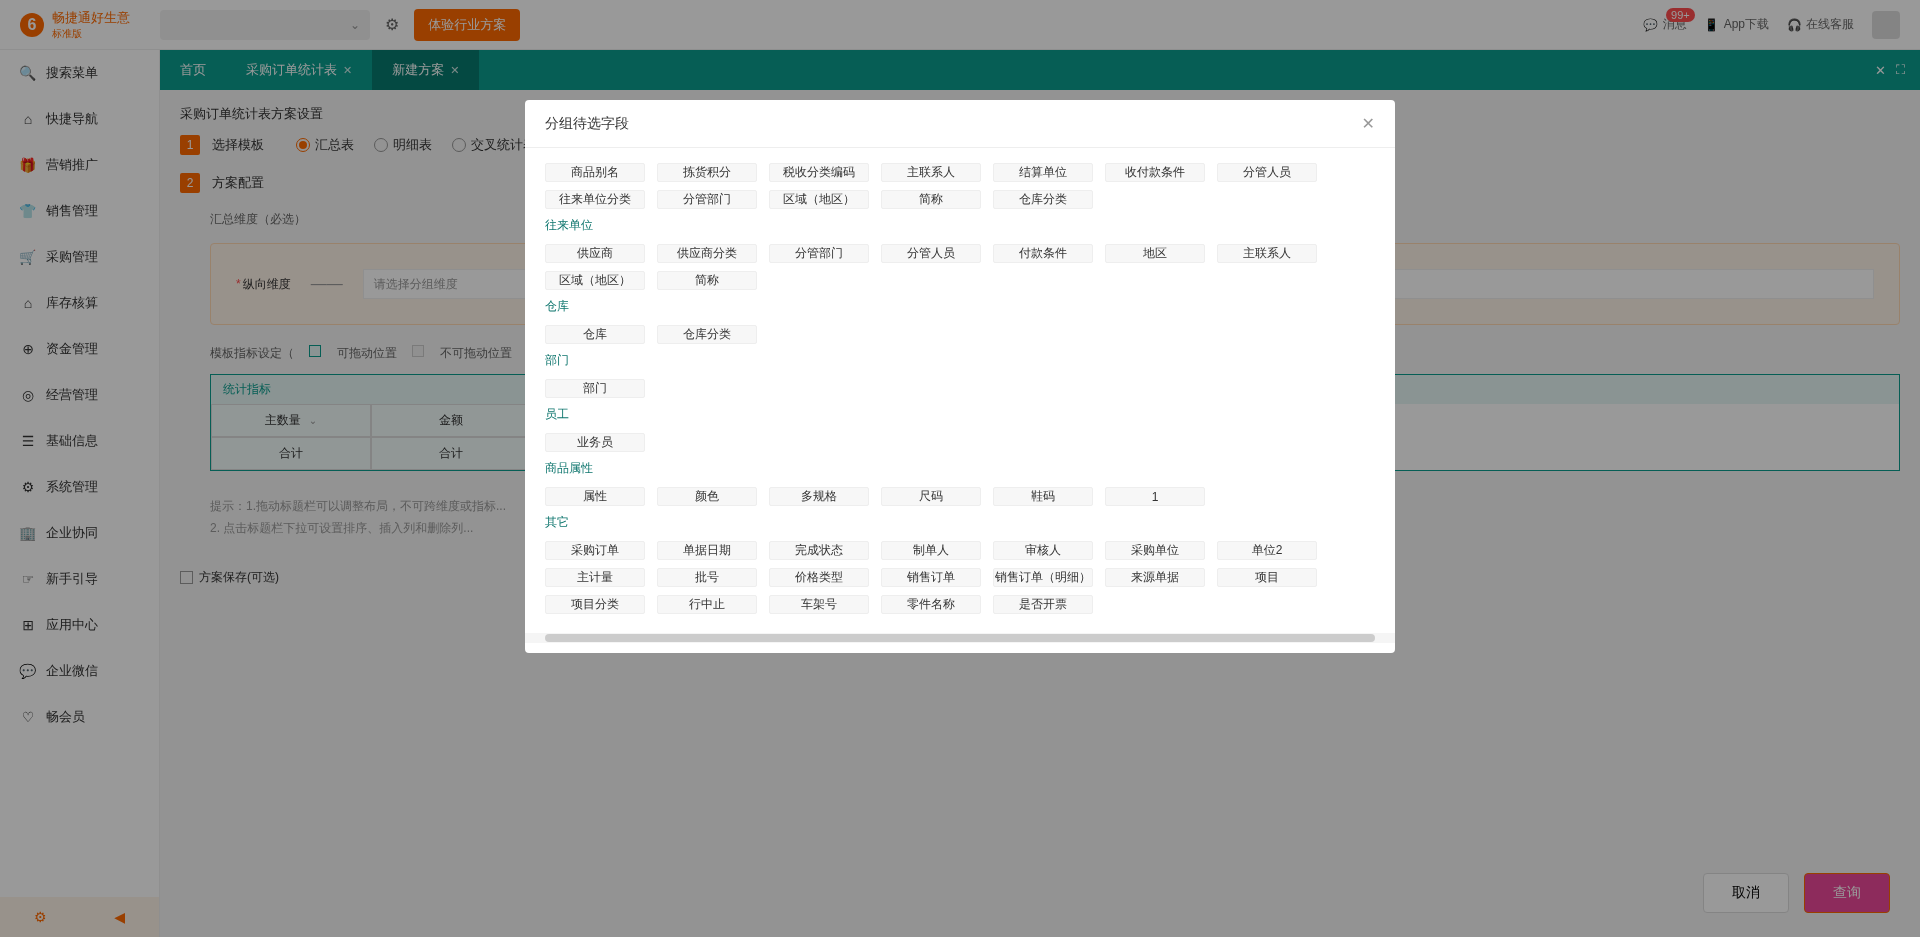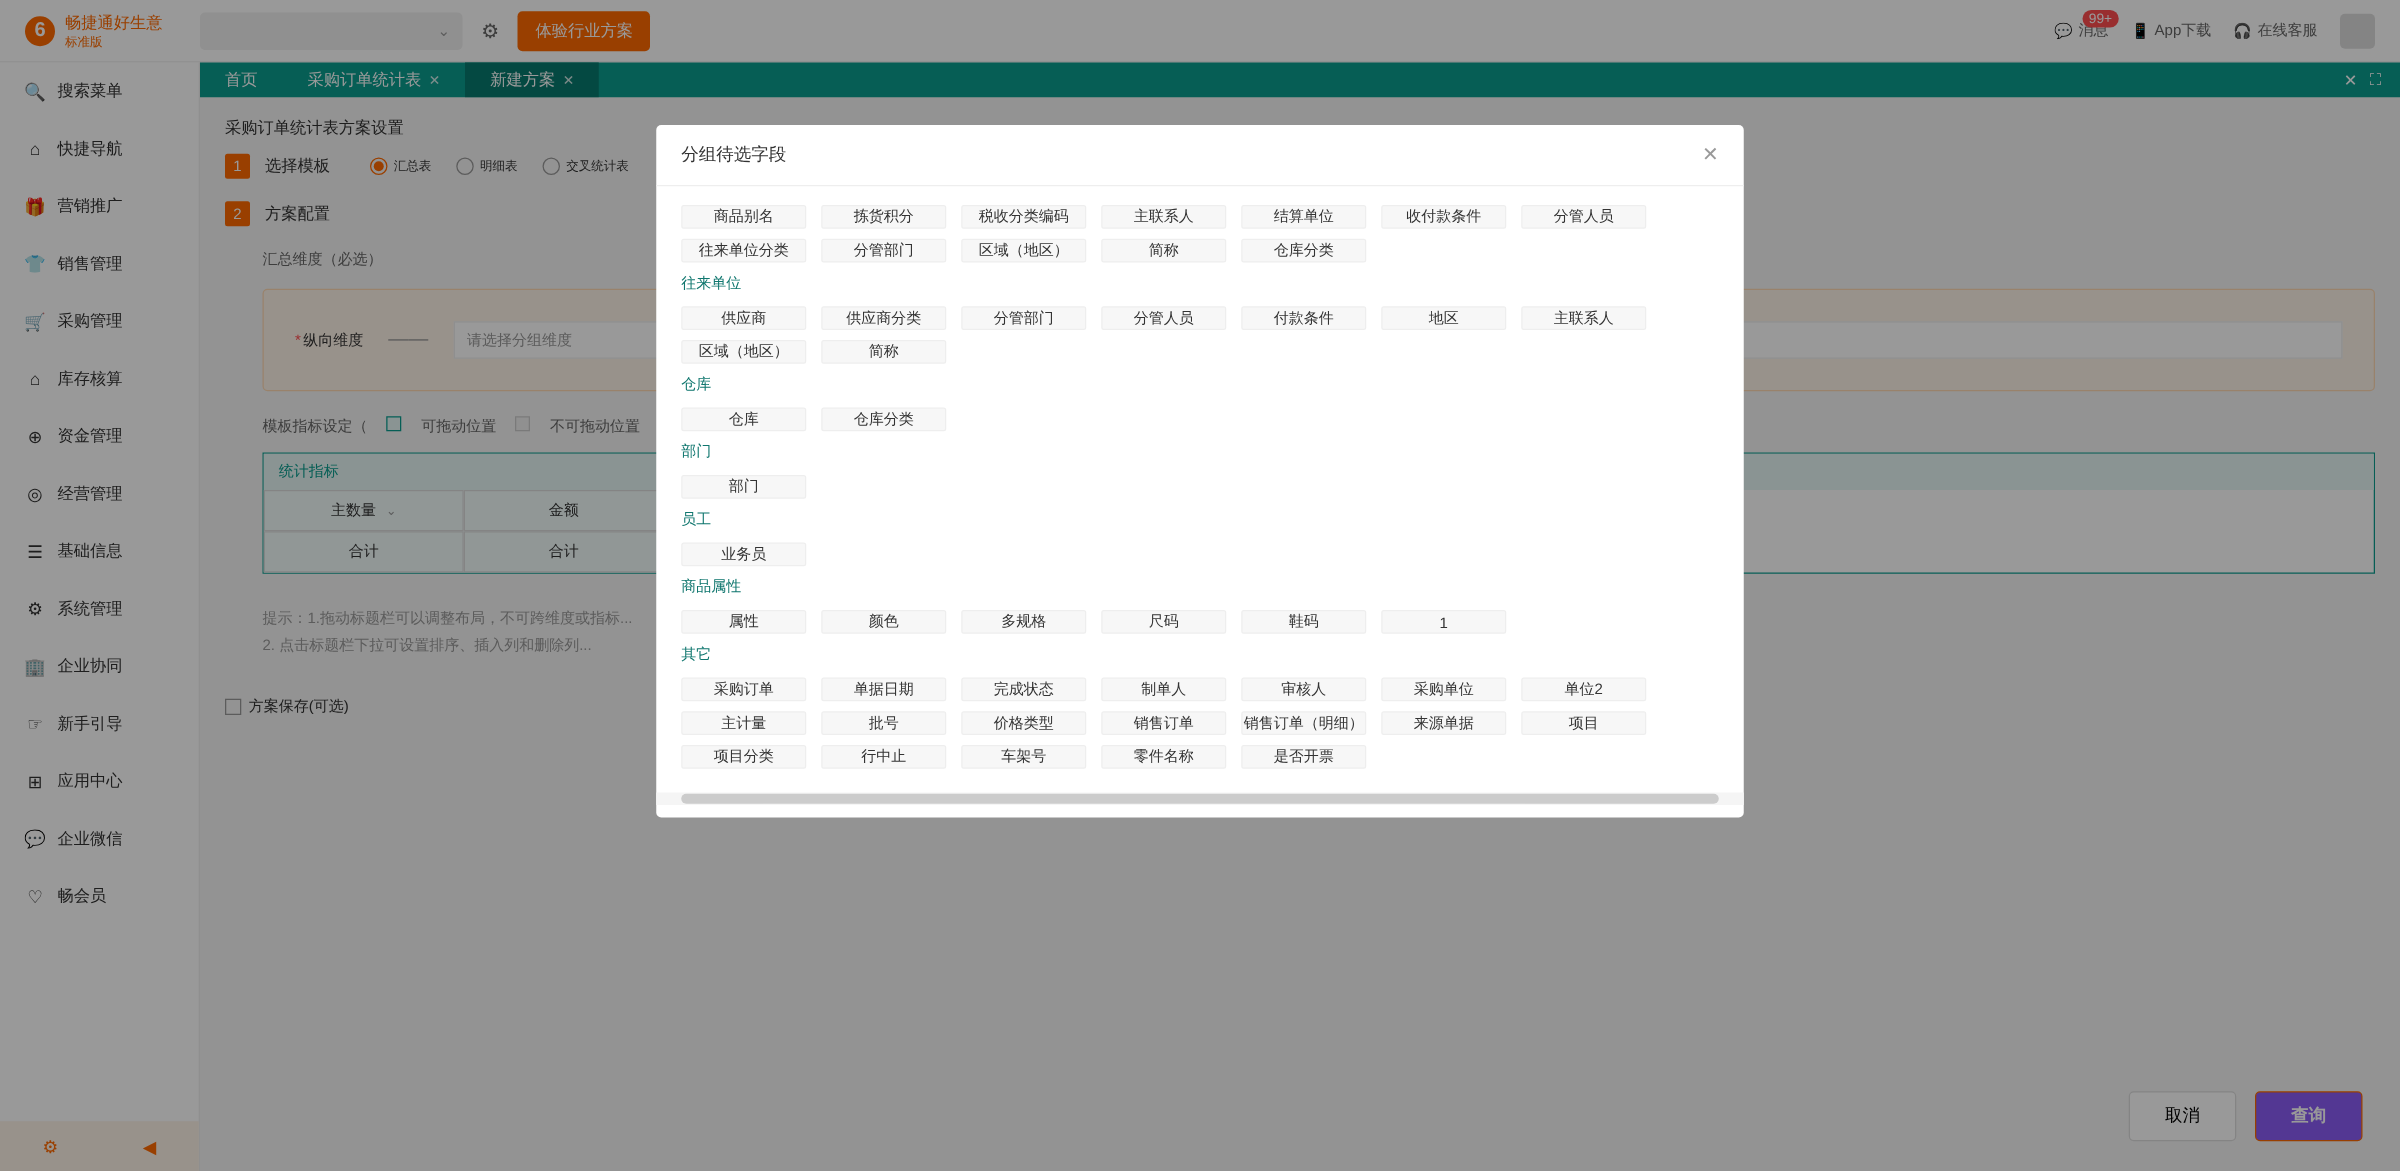--- a/index.html
+++ b/index.html
@@ -23,34 +23,34 @@
 
 
 .sidebar { position: absolute; left: 0; top: 50px; width: 160px; height: calc(100% - 50px); background: #fff; border-right: 1px solid #eee; }
 .sidebar-item { display: flex; align-items: center; gap: 10px; padding: 14px 20px; color: #333; font-size: 13px; cursor: pointer; }
 .sidebar-icon { width: 16px; height: 16px; display: inline-flex; align-items: center; justify-content: center; font-size: 14px; }
 .sidebar-footer { position: absolute; bottom: 0; left: 0; right: 0; height: 40px; background: #fef3e8; display: flex; align-items: center; justify-content: space-around; }
 .footer-icon { color: #ff6a00; cursor: pointer; font-size: 14px; }
 
 
 .main { position: absolute; left: 160px; top: 50px; right: 0; bottom: 0; display: flex; flex-direction: column; }
-.tabs-bar { height: 28px; background: #0a9d8e; display: flex; align-items: stretch; }
+.tabs-bar { height: 40px; background: #0a9d8e; display: flex; align-items: stretch; }
 .tab { padding: 0 20px; color: #fff; font-size: 13px; display: flex; align-items: center; gap: 6px; cursor: pointer; }
 .tab.active { background: #077a6e; }
 .tab-close { font-size: 11px; opacity: 0.8; }
 .tabs-right { margin-left: auto; display: flex; align-items: center; gap: 10px; padding-right: 15px; }
 .tabs-right span { color: #fff; cursor: pointer; font-size: 13px; }
 
 .content { flex: 1; background: #f5f5f5; padding: 15px 20px; overflow: auto; }
 .section-title { font-size: 13px; color: #333; margin-bottom: 12px; }
 .step-row { display: flex; align-items: center; gap: 12px; margin-bottom: 18px; }
 .step-num { width: 20px; height: 20px; background: #ff6a00; color: #fff; display: flex; align-items: center; justify-content: center; font-size: 12px; border-radius: 2px; }
 .step-label { font-size: 13px; color: #333; }
 .radio-group { display: flex; gap: 20px; margin-left: 20px; }
-.radio-item { display: flex; align-items: center; gap: 5px; font-size: 10px; color: #333; cursor: pointer; }
+.radio-item { display: flex; align-items: center; gap: 5px; font-size: 13px; color: #333; cursor: pointer; }
 .radio-circle { width: 14px; height: 14px; border: 1px solid #999; border-radius: 50%; display: inline-flex; align-items: center; justify-content: center; }
 .radio-circle.checked { border-color: #ff6a00; }
 .radio-circle.checked::after { content: ''; width: 8px; height: 8px; background: #ff6a00; border-radius: 50%; }
 
 .config-area { margin-left: 30px; margin-top: 10px; }
 .config-label { font-size: 12px; color: #666; margin-bottom: 10px; }
 .dimension-box { background: #fef3e8; border: 1px solid #ffd9b3; padding: 25px; border-radius: 4px; display: flex; align-items: center; gap: 20px; margin-top: 15px; }
 .dim-label { font-size: 12px; color: #333; }
 .dim-label .required { color: #ff4d4f; margin-right: 2px; }
 .dim-dash { color: #999; }
@@ -70,21 +70,21 @@
 .ind-cell.header-cell { display: flex; align-items: center; justify-content: center; gap: 8px; }
 .cell-chevron { color: #999; font-size: 10px; }
 
 .hints { margin-top: 25px; font-size: 12px; color: #999; line-height: 1.8; }
 
 .save-row { margin-top: 30px; display: flex; align-items: center; gap: 6px; font-size: 12px; color: #333; }
 .checkbox { width: 13px; height: 13px; border: 1px solid #999; }
 
 .footer-buttons { position: absolute; bottom: 24px; right: 30px; display: flex; gap: 15px; }
 .btn { padding: 10px 28px; border-radius: 4px; font-size: 14px; cursor: pointer; border: 1px solid #ddd; background: #fff; }
-.btn.primary { background: #8b5cf6; color: #fff; border-color: #ff6a00; font-weight: bold; }
+.btn.primary { background: #ec4899; color: #fff; border-color: #ff6a00; }
 
 
 .modal-overlay { position: absolute; inset: 0; background: rgba(0,0,0,0.4); display: flex; align-items: flex-start; justify-content: center; padding-top: 100px; }
 .modal { width: 870px; background: #fff; border-radius: 4px; display: flex; flex-direction: column; max-height: 750px; }
 .modal-header { display: flex; align-items: center; justify-content: space-between; padding: 14px 20px; border-bottom: 1px solid #eee; }
 .modal-title { font-size: 14px; color: #333; }
 .modal-close { cursor: pointer; color: #999; font-size: 16px; }
 .modal-body { padding: 15px 20px 5px; overflow-y: auto; flex: 1; }
 .field-group-title { font-size: 12px; color: #0f766e; margin: 8px 0 10px; }
 .field-chips { display: flex; flex-wrap: wrap; gap: 12px; margin-bottom: 8px; }

